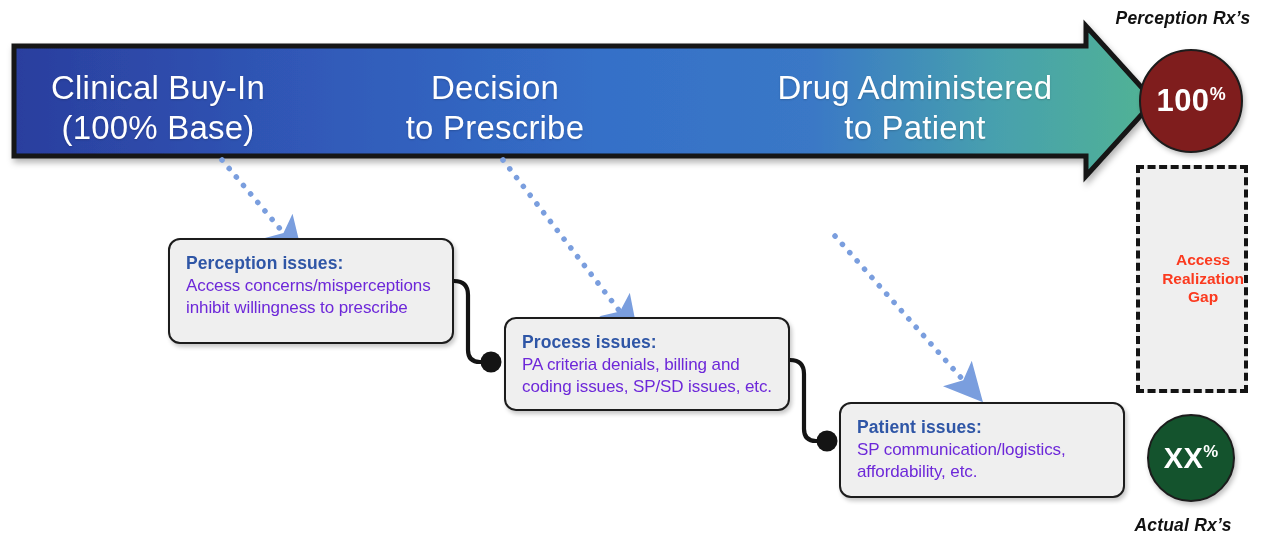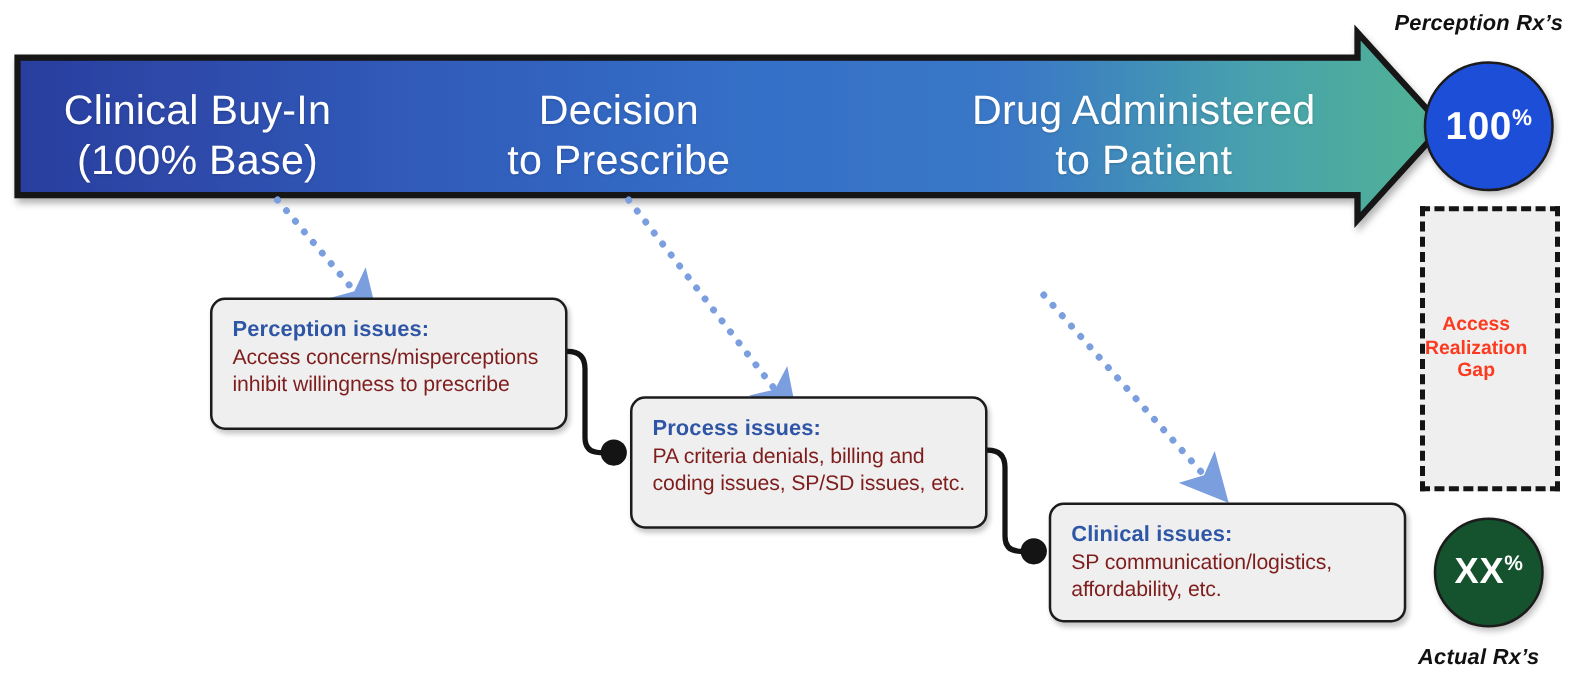--- a/index.html
+++ b/index.html
@@ -61,28 +61,28 @@
   }
   .callout-title {
     color: #2f56a6;
     font-weight: bold;
     font-size: 17.5px;
     line-height: 1.28;
     margin-bottom: 1px;
     letter-spacing: .1px;
   }
   .callout-body {
-    color: #7f1d1d;
+    color: #6d28d9;
     font-size: 17px;
     line-height: 1.30;
     white-space: pre-line;
     letter-spacing: -.1px;
   }
   #callout-0 { left: 168px; top: 238px; width: 286px; height: 106px; }
-  #callout-1 { left: 504px; top: 317px; width: 286px; height: 106px; }
+  #callout-1 { left: 504px; top: 317px; width: 286px; height: 94px; }
   #callout-2 { left: 839px; top: 402px; width: 286px; height: 96px;  }
 
   
   .rail-label {
     position: absolute;
     font-weight: bold;
     font-style: italic;
     font-size: 17.5px;
     color: #111111;
     text-align: center;
@@ -111,40 +111,40 @@
   }
   .rail-circle .pct sup {
     font-size: 58%;
     vertical-align: super;
     line-height: 1;
     letter-spacing: 0;
   }
   #rail-circle-top {
     left: 1139px; top: 49px;
     width: 104px; height: 104px;
-    background: #1d4ed8;
+    background: #7f1d1d;
   }
   #rail-circle-top .pct { font-size: 31px; }
   #rail-circle-bottom {
     left: 1147px; top: 414px;
     width: 88px; height: 88px;
     background: #14532d;
   }
   #rail-circle-bottom .pct { font-size: 29px; }
 
   #gap-box {
     position: absolute;
     left: 1136px; top: 165px;
     width: 112px; height: 228px;
     background: #efefef;
     border: 4px dashed #141414;
     box-sizing: border-box;
     display: flex;
     align-items: center;
-    justify-content: flex-start;
+    justify-content: flex-end;
   }
   #gap-box .gap-text {
     color: #fb3a1f;
     font-weight: bold;
     font-size: 15.5px;
     line-height: 1.22;
     text-align: center;
     white-space: pre-line;
   }
 </style>
@@ -204,21 +204,21 @@
 inhibit willingness to prescribe</div>
   </div>
 
   <div class="callout" id="callout-1">
     <div class="callout-title">Process issues:</div>
     <div class="callout-body">PA criteria denials, billing and
 coding issues, SP/SD issues, etc.</div>
   </div>
 
   <div class="callout" id="callout-2">
-    <div class="callout-title">Clinical issues:</div>
+    <div class="callout-title">Patient issues:</div>
     <div class="callout-body">SP communication/logistics,
 affordability, etc.</div>
   </div>
 
   <div class="rail-label" id="rail-label-top">Perception Rx’s</div>
 
   <div class="rail-circle" id="rail-circle-top">
     <span class="pct">
       <span>100</span><sup>%</sup>
     </span>

